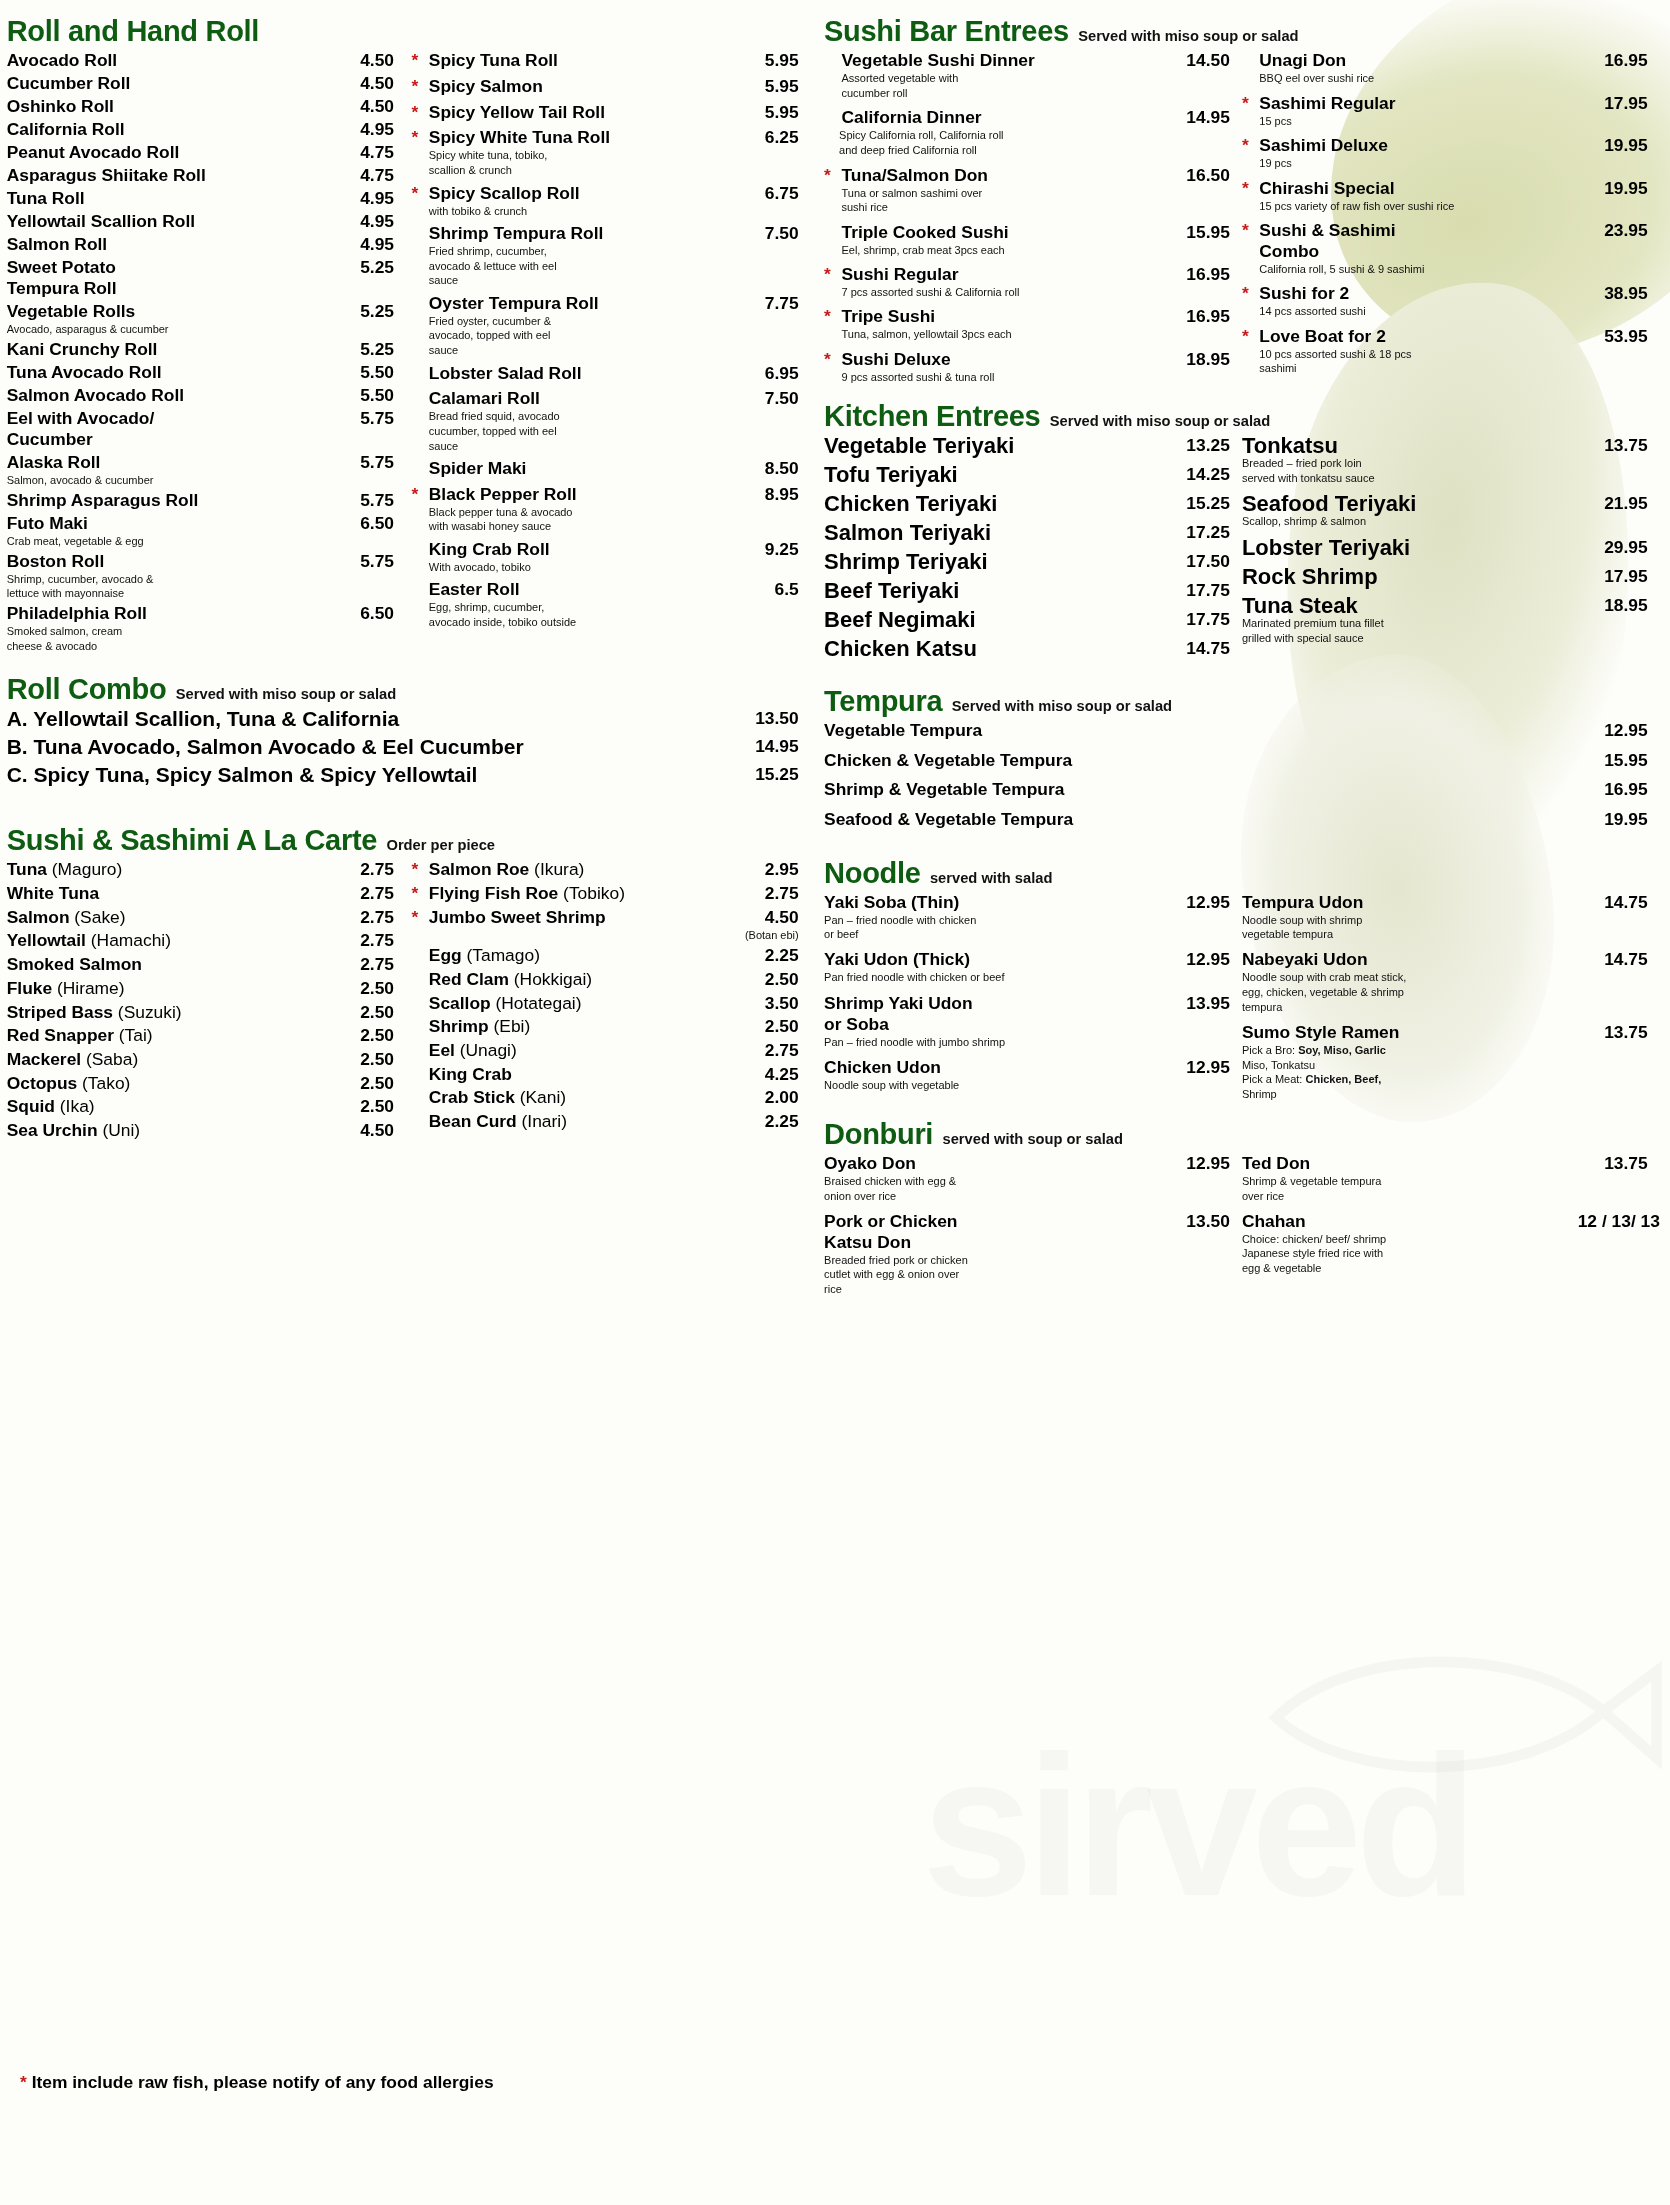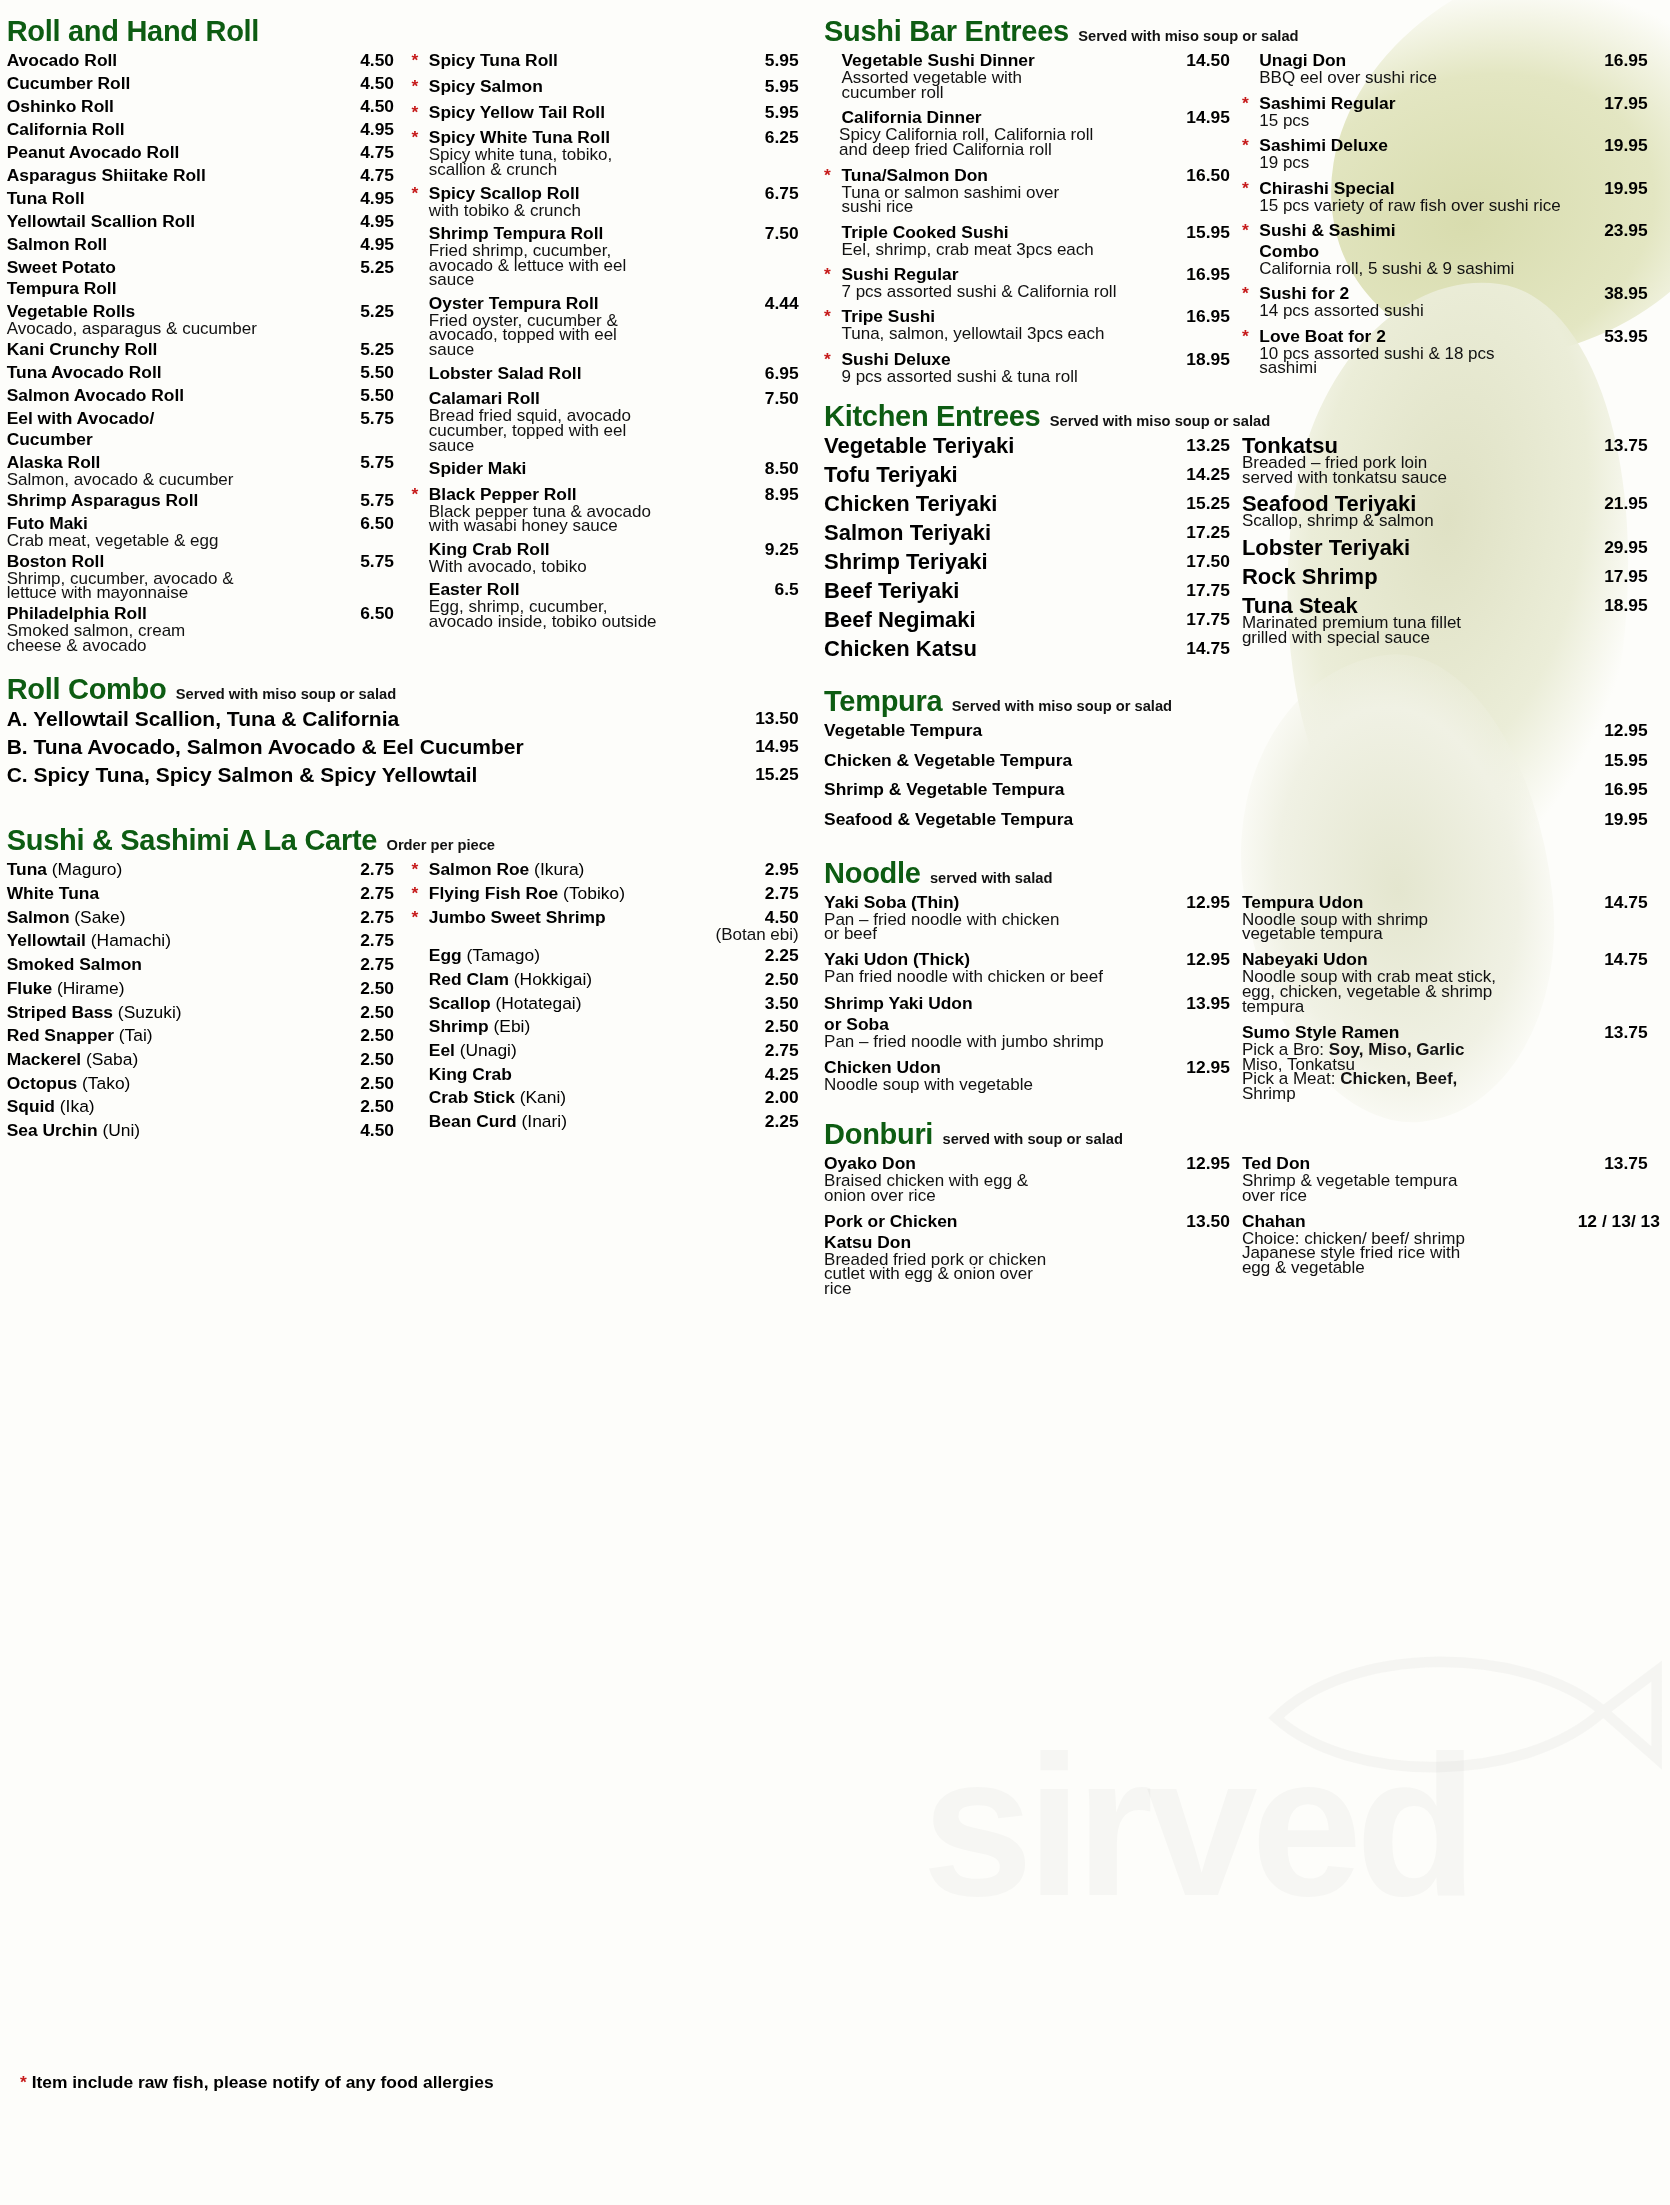--- a/index.html
+++ b/index.html
@@ -38,21 +38,21 @@
   h2.sec .sub{color:#111;font-size:14.7px;font-weight:bold;letter-spacing:0;}
 
   .twocol{display:flex;}
   .cc{flex:1;}
 
   .row{display:flex;align-items:flex-start;margin:0;}
   .star{color:#c61a1a;font-weight:bold;font-size:17.4px;width:17.4px;flex:none;line-height:20px;text-align:left;}
   .star.blank{color:transparent;}
   .nm{font-size:17.4px;font-weight:bold;line-height:21px;flex:1;}
   .pr{font-size:17.4px;font-weight:bold;line-height:21px;text-align:right;white-space:nowrap;flex:none;}
-  .desc{font-size:17px;line-height:14.7px;color:#111;margin:0 0 0 0;font-weight:normal;}
+  .desc{font-size:11px;line-height:14.7px;color:#111;margin:0 0 0 0;font-weight:normal;}
   .item{margin-bottom:4.7px;}
   .jp{font-weight:normal;}
 
   
   .listA .item{margin-bottom:2px;}
   .listA .nm{font-size:17.4px;}
   .listA .pr{width:61px;}
   .listA .desc{margin-left:0;}
 
   .listB .pr{width:61px;}
@@ -280,21 +280,21 @@
                 <span class="star blank">*</span>
                 <span class="nm">Shrimp Tempura Roll</span>
                 <span class="pr">7.50</span>
               </div>
               <div class="desc" style="margin-left: 17.4px;">Fried shrimp, cucumber,<br>avocado &amp; lettuce with  eel<br>sauce</div>
             </div>
             <div class="item">
               <div class="row">
                 <span class="star blank">*</span>
                 <span class="nm">Oyster Tempura Roll</span>
-                <span class="pr">4.44</span>
+                <span class="pr">7.75</span>
               </div>
               <div class="desc" style="margin-left: 17.4px;">Fried oyster, cucumber &amp;<br>avocado, topped with eel<br>sauce</div>
             </div>
             <div class="item">
               <div class="row">
                 <span class="star blank">*</span>
                 <span class="nm">Lobster Salad Roll</span>
                 <span class="pr">6.95</span>
               </div>
             </div>

